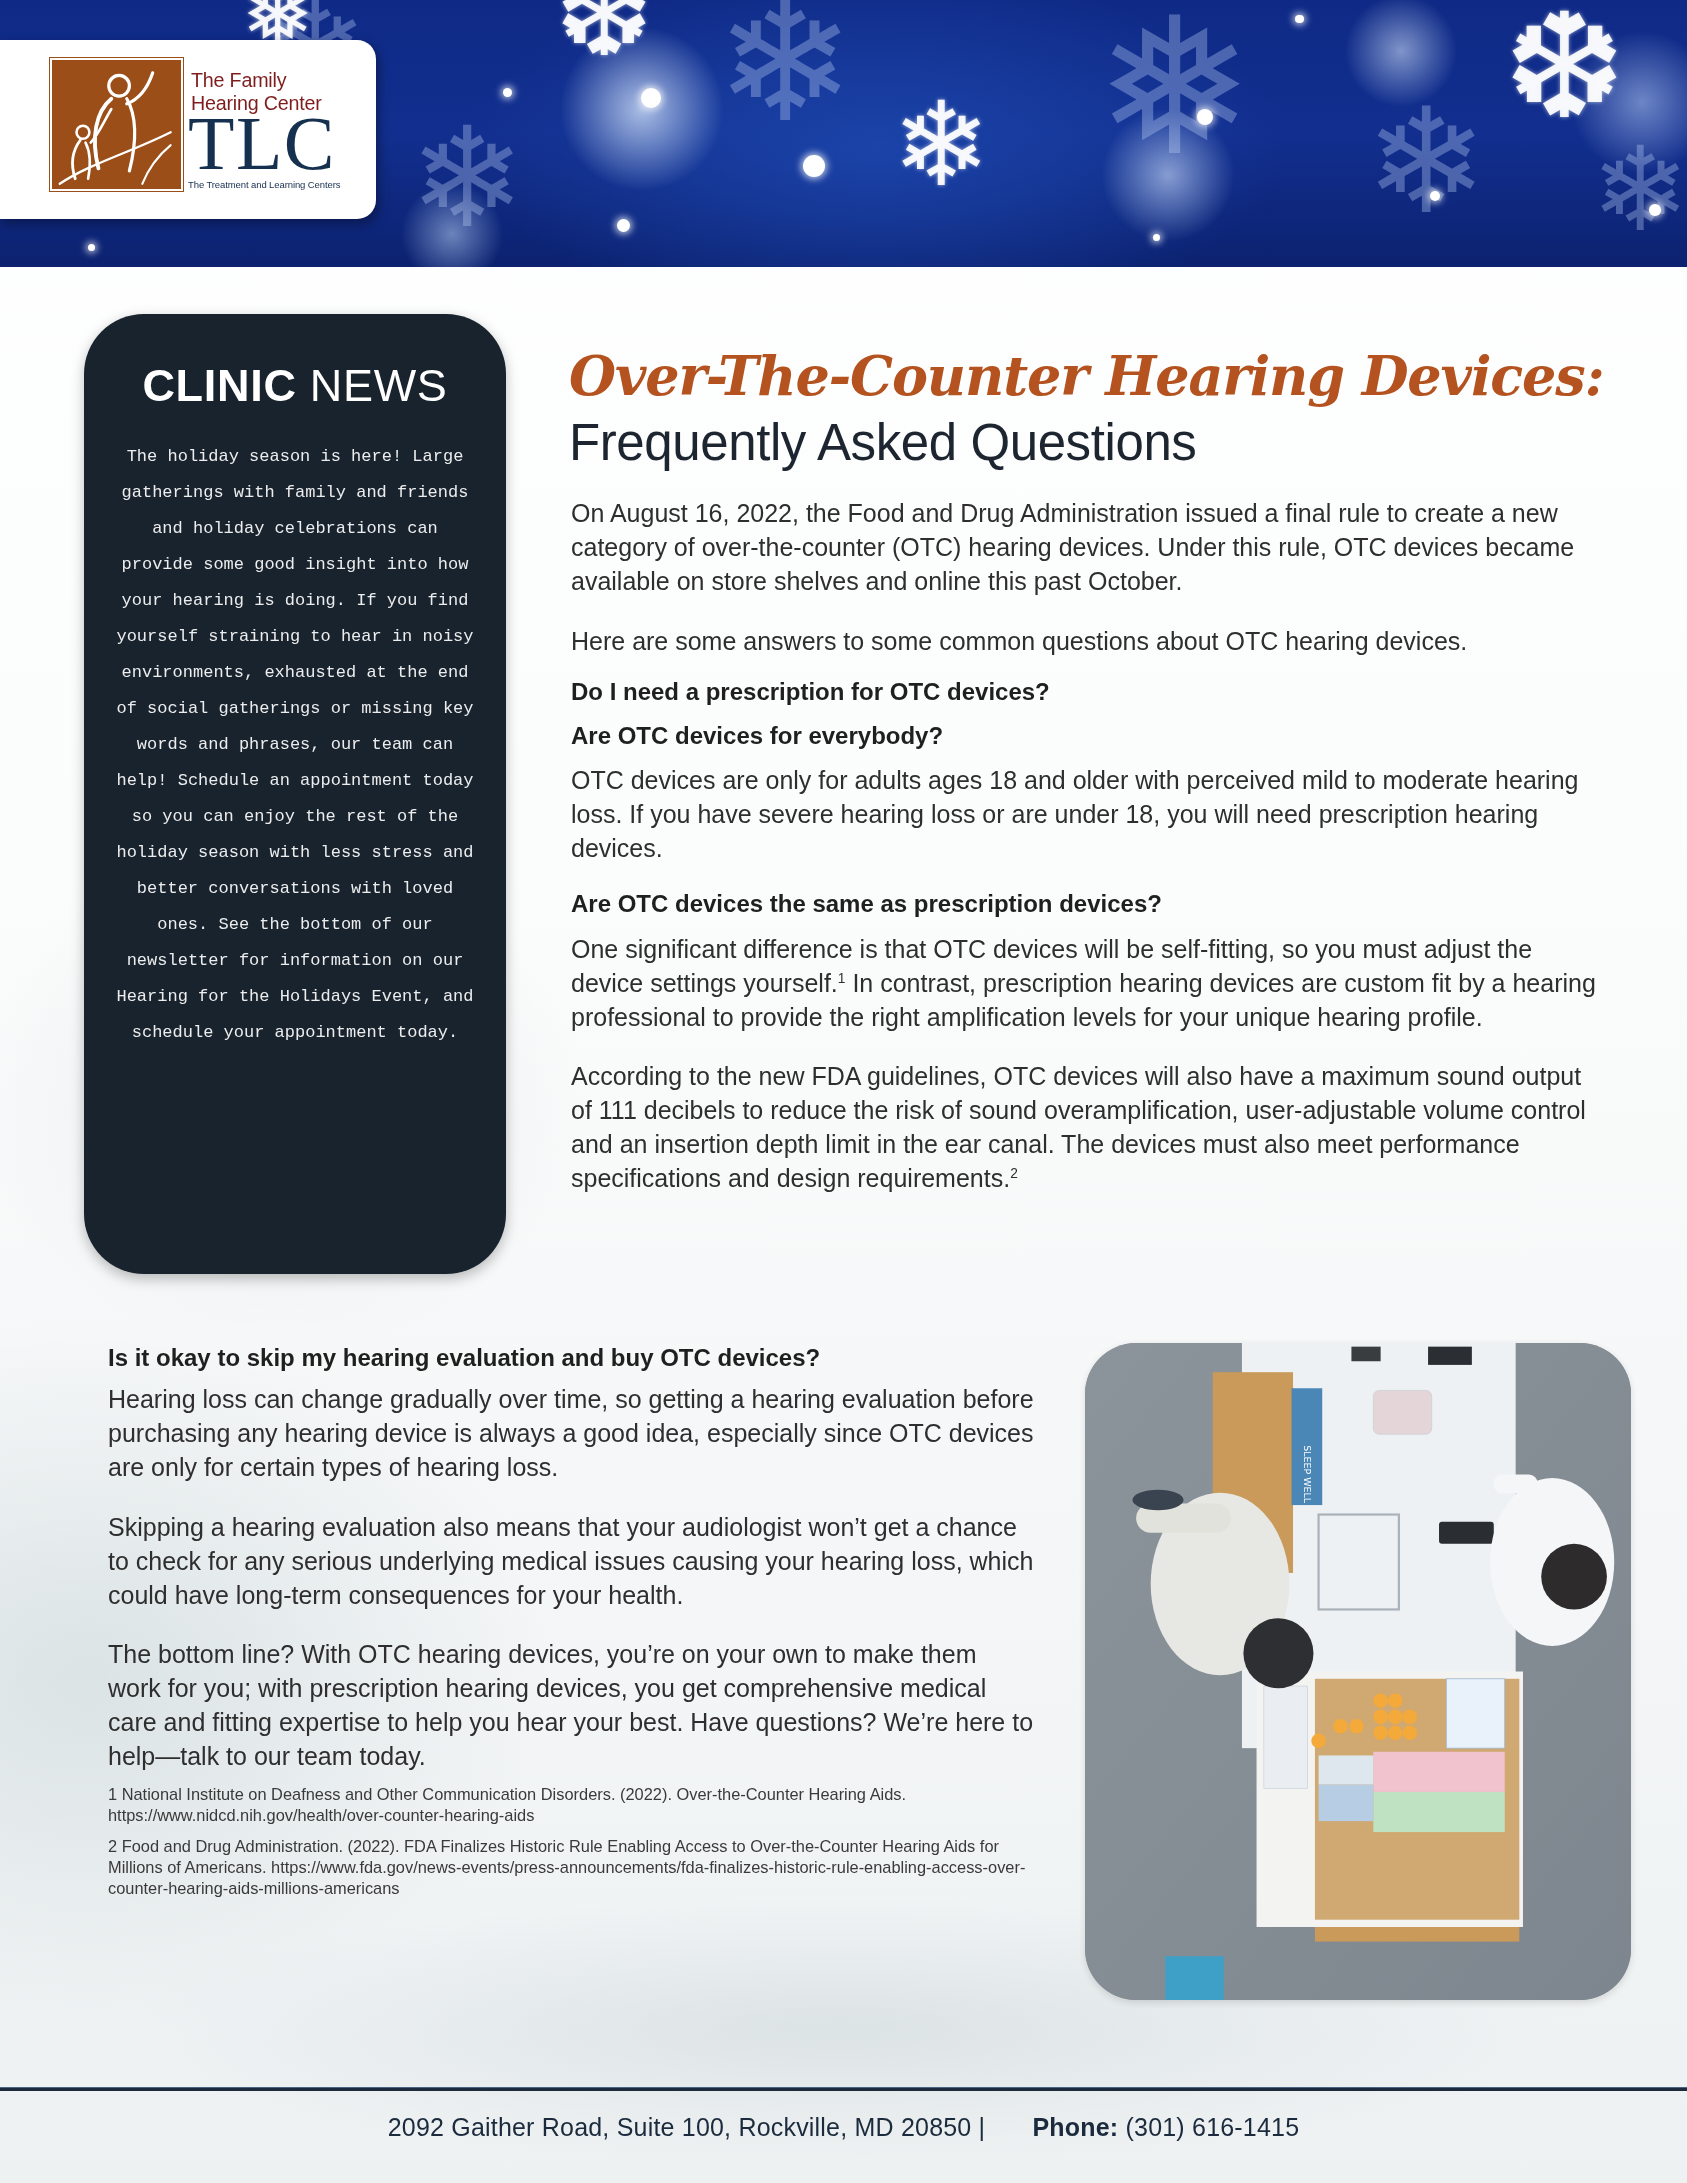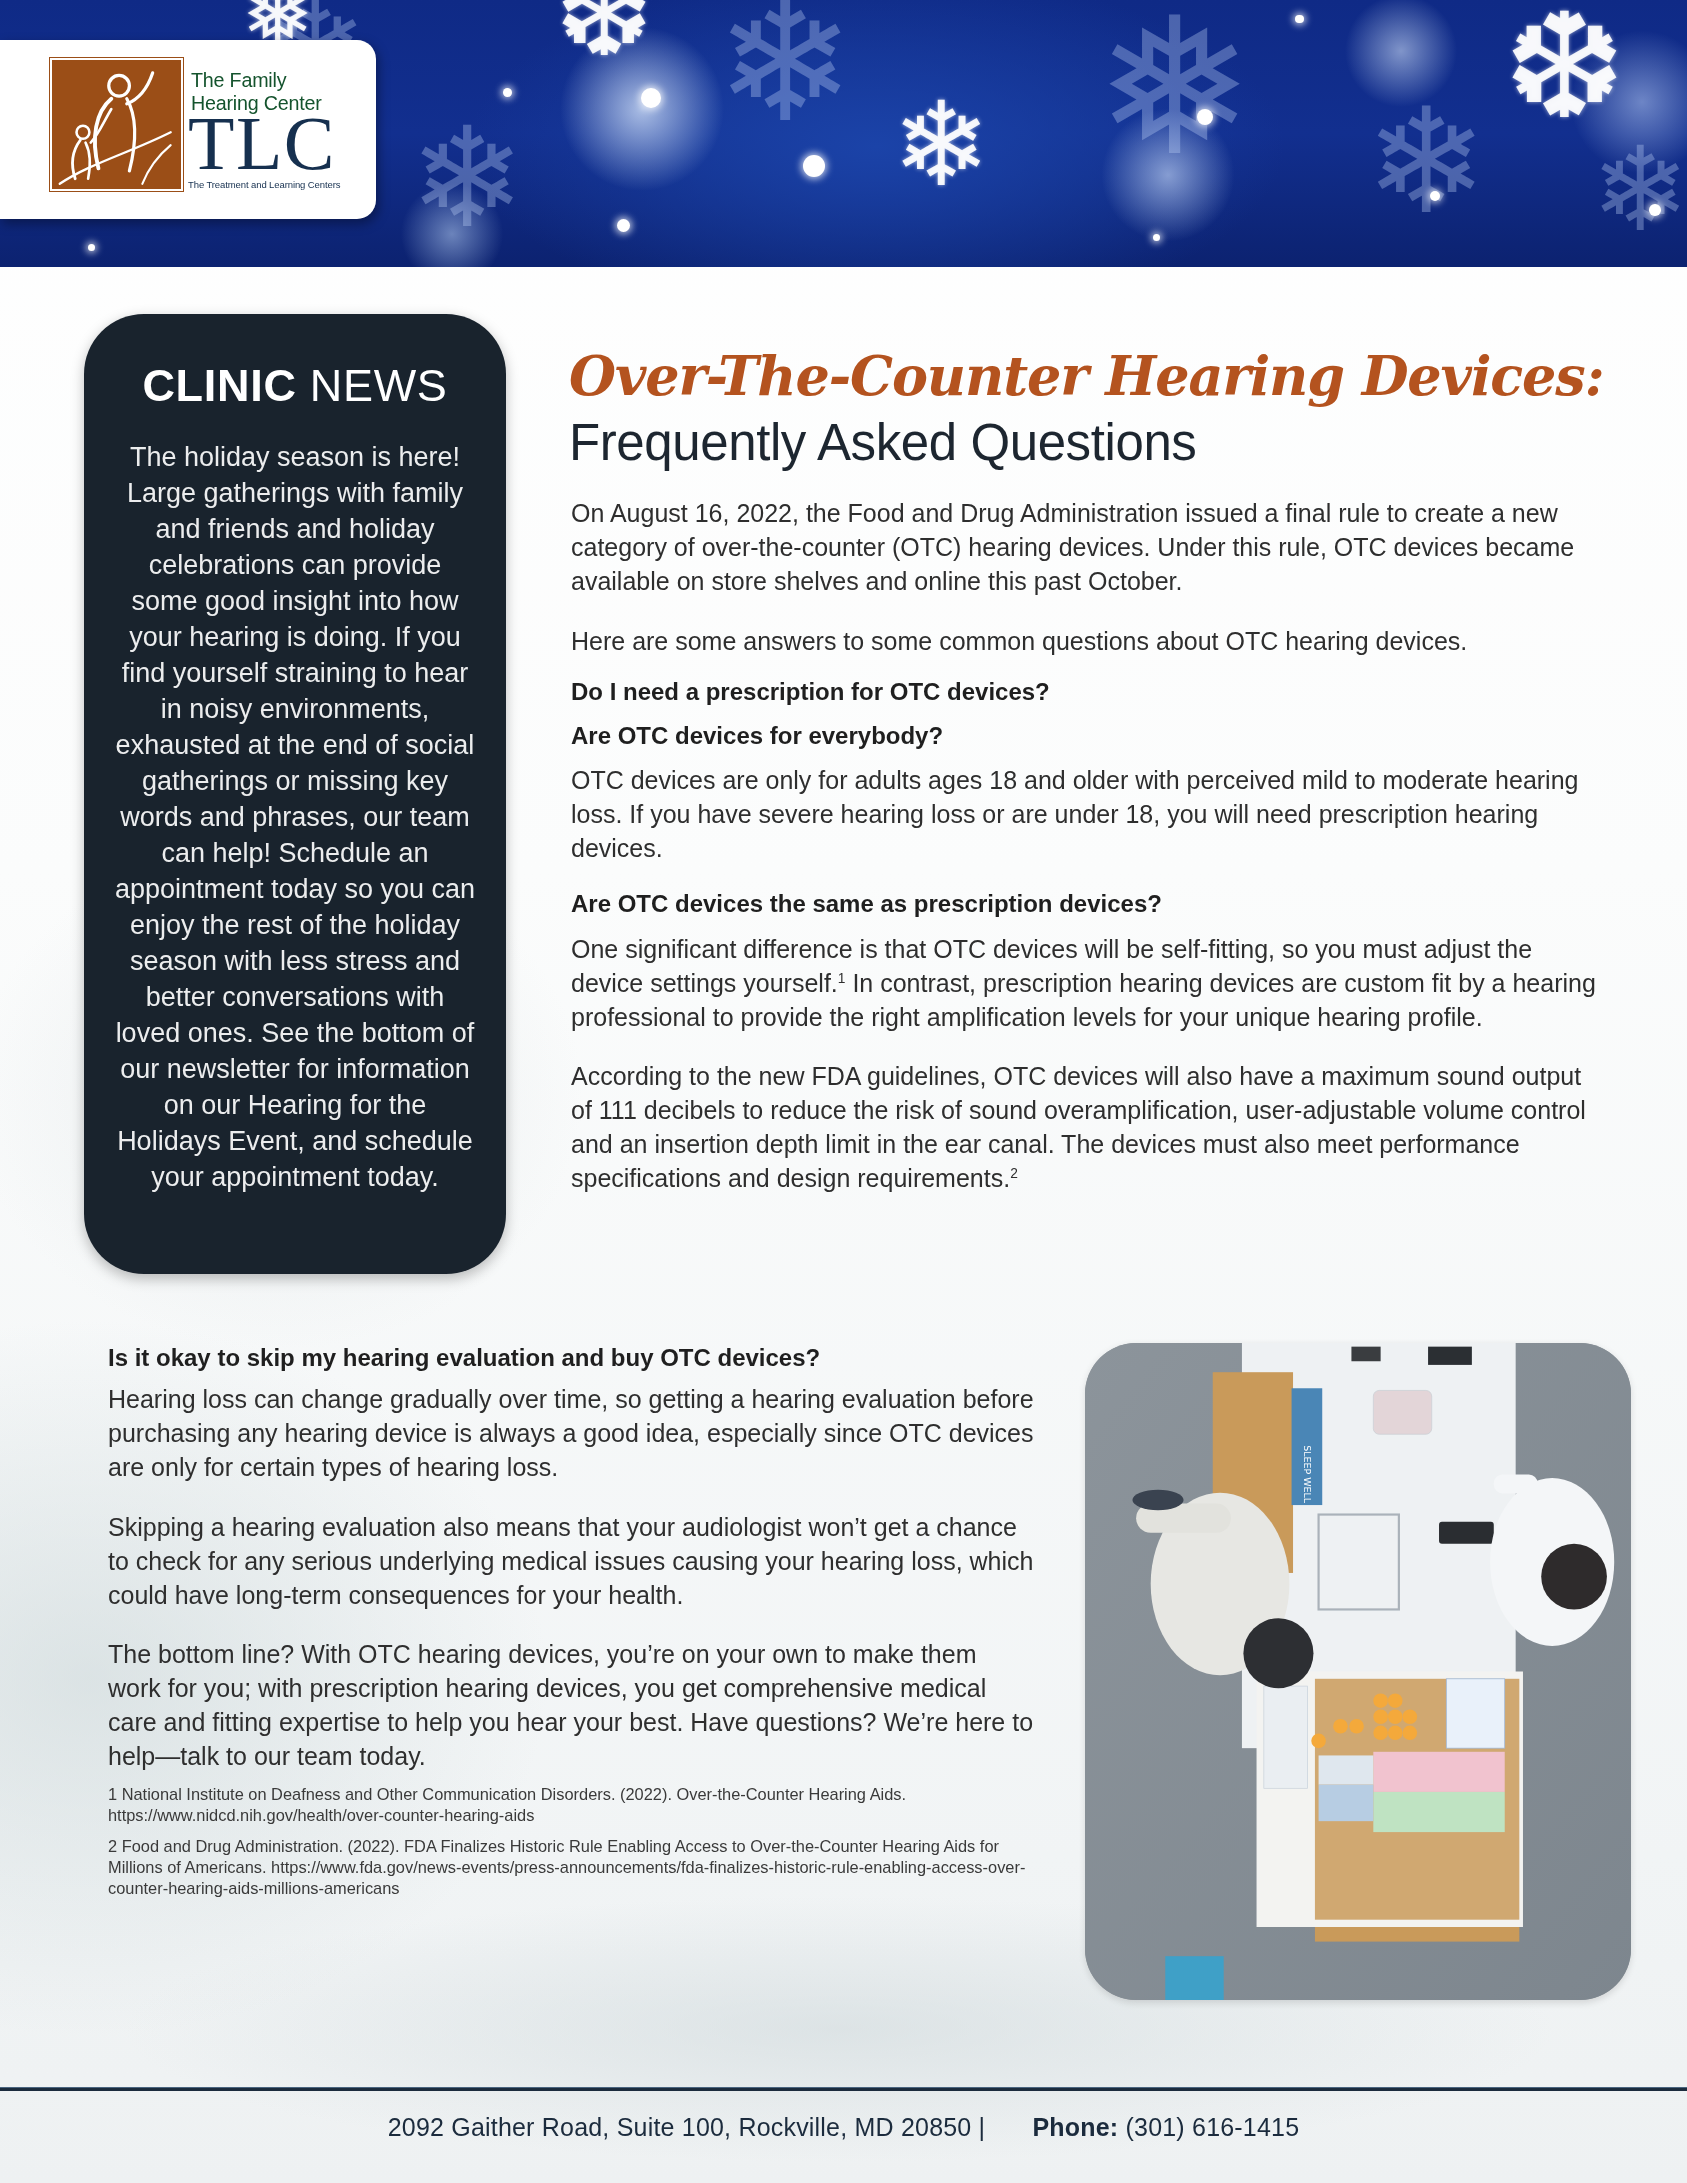--- a/index.html
+++ b/index.html
@@ -47,21 +47,21 @@
     box-shadow: 2.9px 4.4px 10.2px rgba(0,0,0,0.35);
   }
   .logo-mark {
     position: absolute; left: 50px; top: 18px; width: 133px; height: 133px;
     background: #9b4e17; border: 2.2px solid #ffffff; outline: 1.5px solid #9b4e17;
     overflow: hidden;
   }
   .logo-mark svg { width: 100%; height: 100%; }
   .logo-text-small {
     position: absolute; left: 191px; font-family: "Liberation Sans", sans-serif;
-    color: #14532d; font-size: 19.7px; line-height: 22px; letter-spacing: -0.2px;
+    color: #7f1d1d; font-size: 19.7px; line-height: 22px; letter-spacing: -0.2px;
   }
   .logo-line1 { top: 29px; }
   .logo-line2 { top: 52px; }
   .logo-tlc {
     position: absolute; left: 188px; top: 67px;
     font-family: "Liberation Serif", serif; color: #16304f;
     font-size: 76px; line-height: 73px; letter-spacing: 1.5px;
   }
   .logo-sub {
     position: absolute; left: 188px; top: 139px;
@@ -77,22 +77,22 @@
     color: #f2f3f4; text-align: center;
   }
   .news-title {
     margin-top: 46px; font-size: 45px; line-height: 51px; letter-spacing: 0.7px;
     font-family: "Liberation Sans", sans-serif; color: #ffffff;
   }
   .news-title .b { font-weight: bold; }
   .news-title .l { font-weight: normal; }
   .news-body {
     margin: 28px auto 0; width: 365px;
-    font-size: 27px; line-height: 36px; color: #ecedee;
-    font-family: Liberation Sans, sans-serif;
+    font-size: 17px; line-height: 36px; color: #ecedee;
+    font-family: Liberation Mono, monospace;
   }
 
   
   .article-title {
     position: absolute; left: 569px; top: 343px; width: 1051px;
     font-family: "DejaVu Serif", serif; font-style: italic; font-weight: bold;
     color: #b4531f; font-size: 54px; line-height: 67px; letter-spacing: -1.1px;
     white-space: nowrap;
   }
   .article-subtitle {

